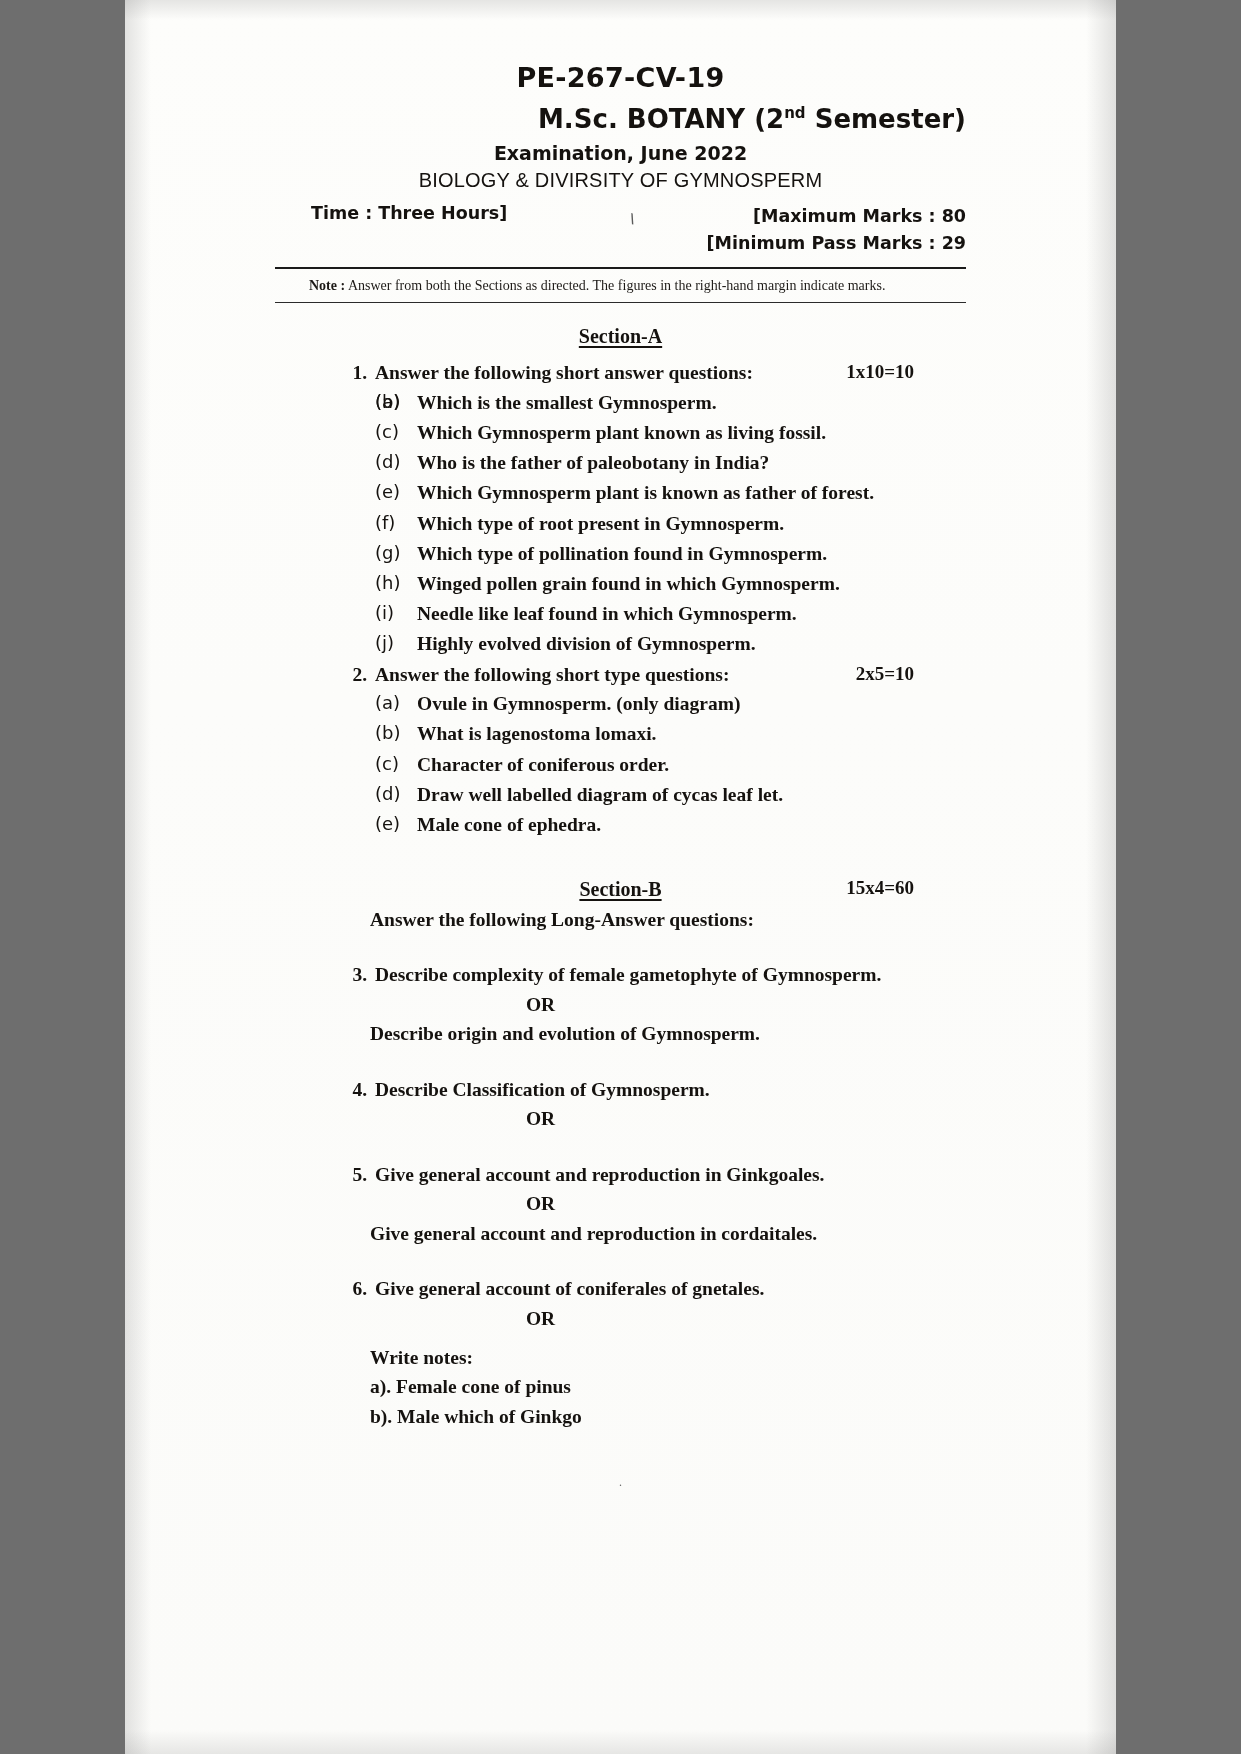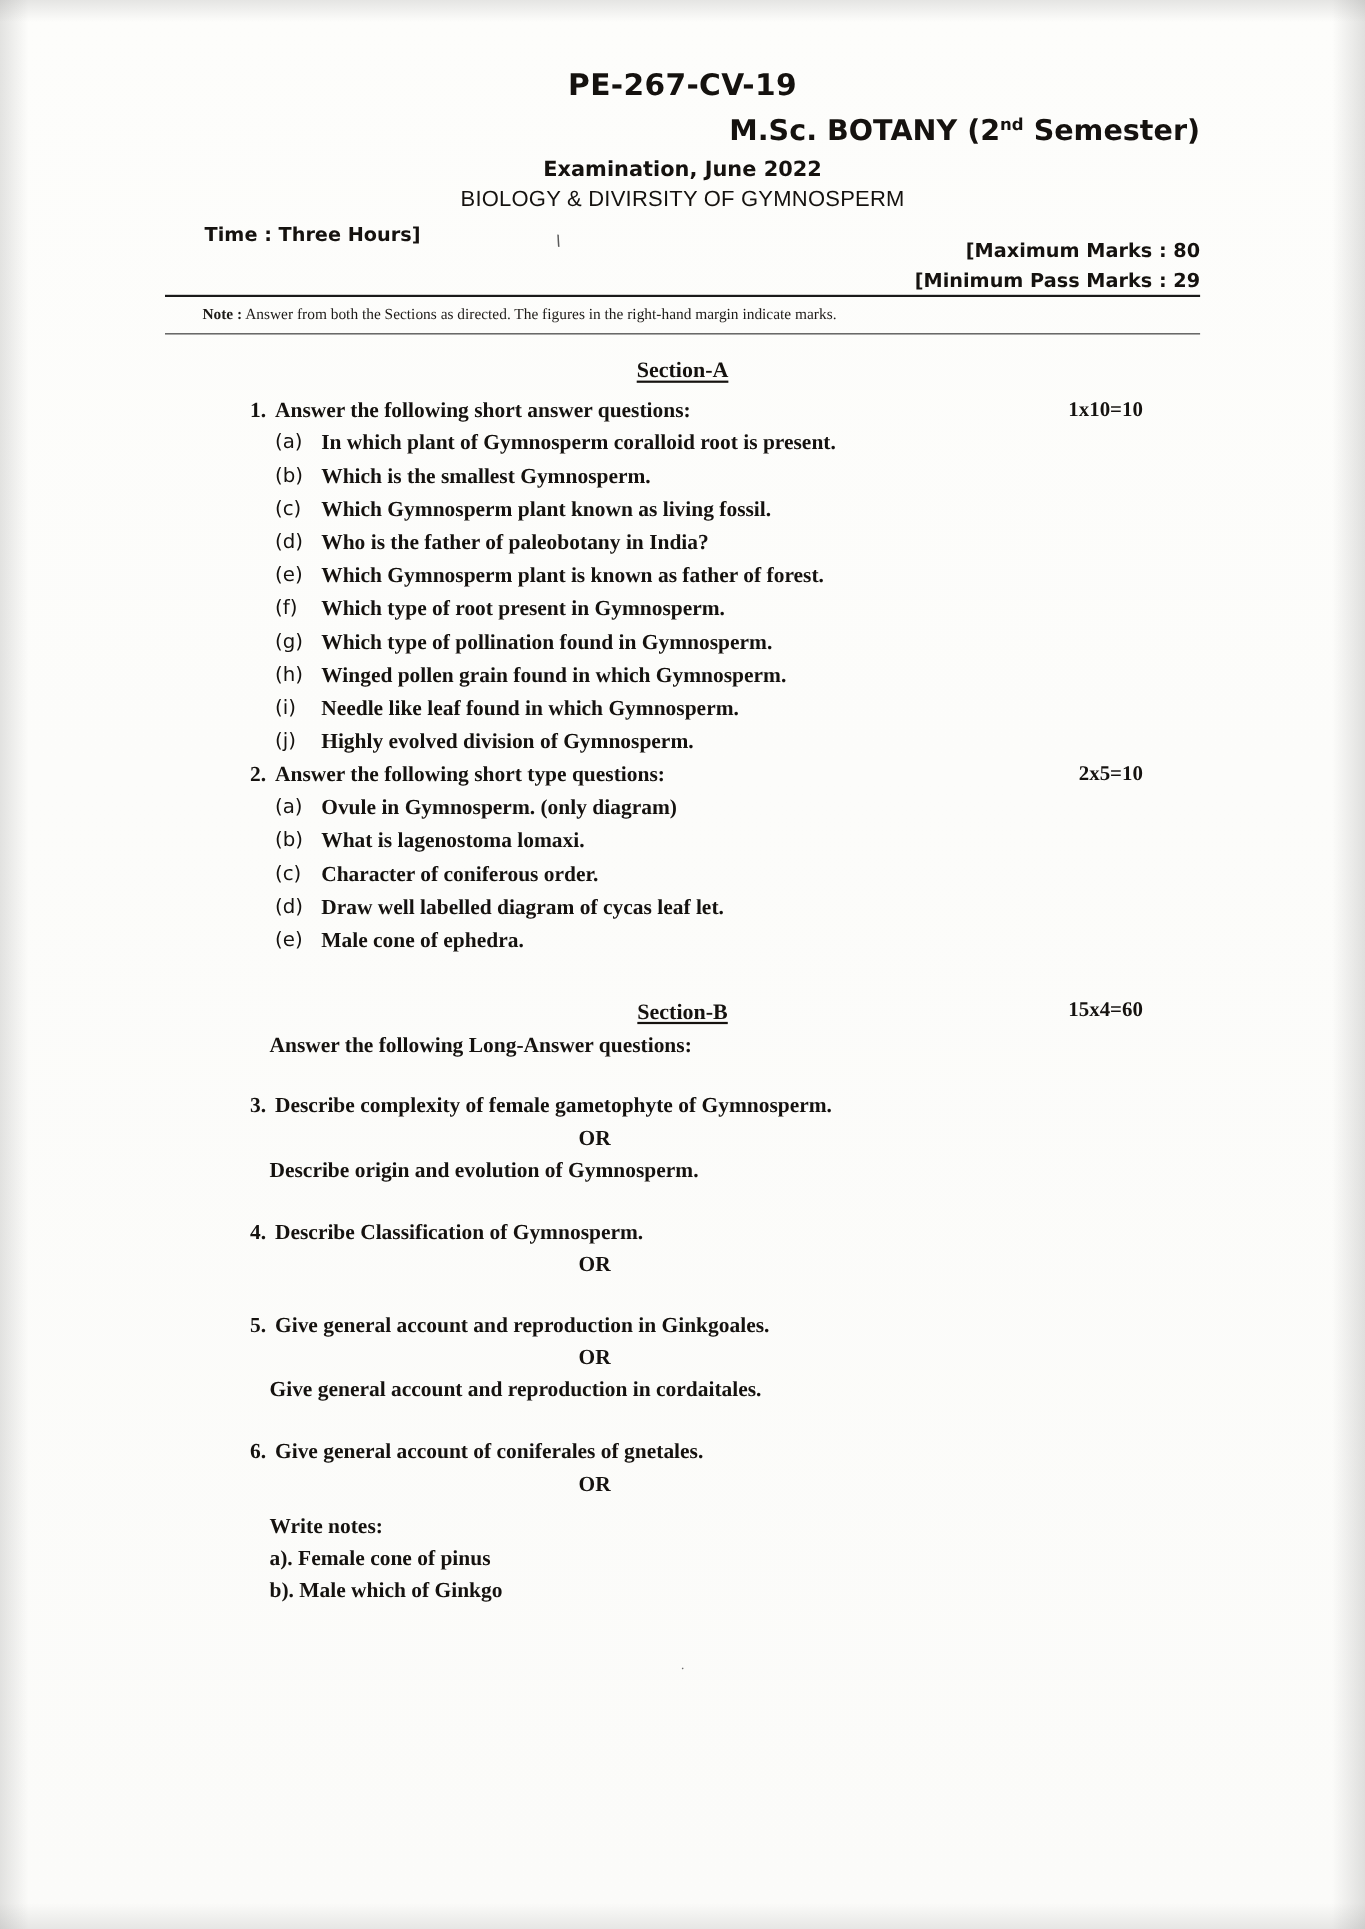--- a/index.html
+++ b/index.html
@@ -3,21 +3,21 @@
 <meta charset="utf-8">
 <title>Exam Paper</title>
 <style>
   html, body {
     margin: 0;
     padding: 0;
     background: #6e6e6e;
   }
   .page {
     position: relative;
-    width: 1241px;
+    width: 991px;
     height: 1754px;
     margin: 0 auto;
     background: #ffffff;
     box-sizing: border-box;
     overflow: hidden;
     
     background-image:
       linear-gradient(to bottom, #fdfdfb 0%, #fcfcfa 40%, #fbfbf9 100%);
   }
   
@@ -101,21 +101,21 @@
     font-size: 17.5px;
   }
   .meta-time {
     position: absolute;
     left: 36px;
     top: 0;
   }
   .meta-right {
     position: absolute;
     right: 0;
-    top: 12px;
+    top: 0;
     text-align: right;
     line-height: 1.55;
   }
   .stray-mark {
     position: absolute;
     left: 355px;
     top: 8px;
     font-size: 13px;
     color: #5a5a5a;
     transform: rotate(14deg);
@@ -270,21 +270,21 @@
     <div class="gap-md"></div>
     <div class="section-head">Section-A</div>
 
     <div class="gap-sm"></div>
     <div class="qrow">
       <span class="qnum">1.</span>
       <span class="qtext">Answer the following short answer questions:</span>
       <span class="marks">1x10=10</span>
     </div>
 
-    <div class="subrow"><span class="sublabel">(a)</span><span class="subtext">In which plant of Gymnosperm coralloid root is present.</span></div>
+    <div class="subrow"><span class="sublabel">(a)</span></div>
     <div class="subrow"><span class="sublabel">(b)</span><span class="subtext">Which is the smallest Gymnosperm.</span></div>
     <div class="subrow"><span class="sublabel">(c)</span><span class="subtext">Which Gymnosperm plant known as living fossil.</span></div>
     <div class="subrow"><span class="sublabel">(d)</span><span class="subtext">Who is the father of paleobotany in India?</span></div>
     <div class="subrow"><span class="sublabel">(e)</span><span class="subtext">Which Gymnosperm plant is known as father of forest.</span></div>
     <div class="subrow"><span class="sublabel">(f)</span><span class="subtext">Which type of root present in Gymnosperm.</span></div>
     <div class="subrow"><span class="sublabel">(g)</span><span class="subtext">Which type of pollination found in Gymnosperm.</span></div>
     <div class="subrow"><span class="sublabel">(h)</span><span class="subtext">Winged pollen grain found in which Gymnosperm.</span></div>
     <div class="subrow"><span class="sublabel">(i)</span><span class="subtext">Needle like leaf  found in which Gymnosperm.</span></div>
     <div class="subrow"><span class="sublabel">(j)</span><span class="subtext">Highly evolved division of Gymnosperm.</span></div>
 

